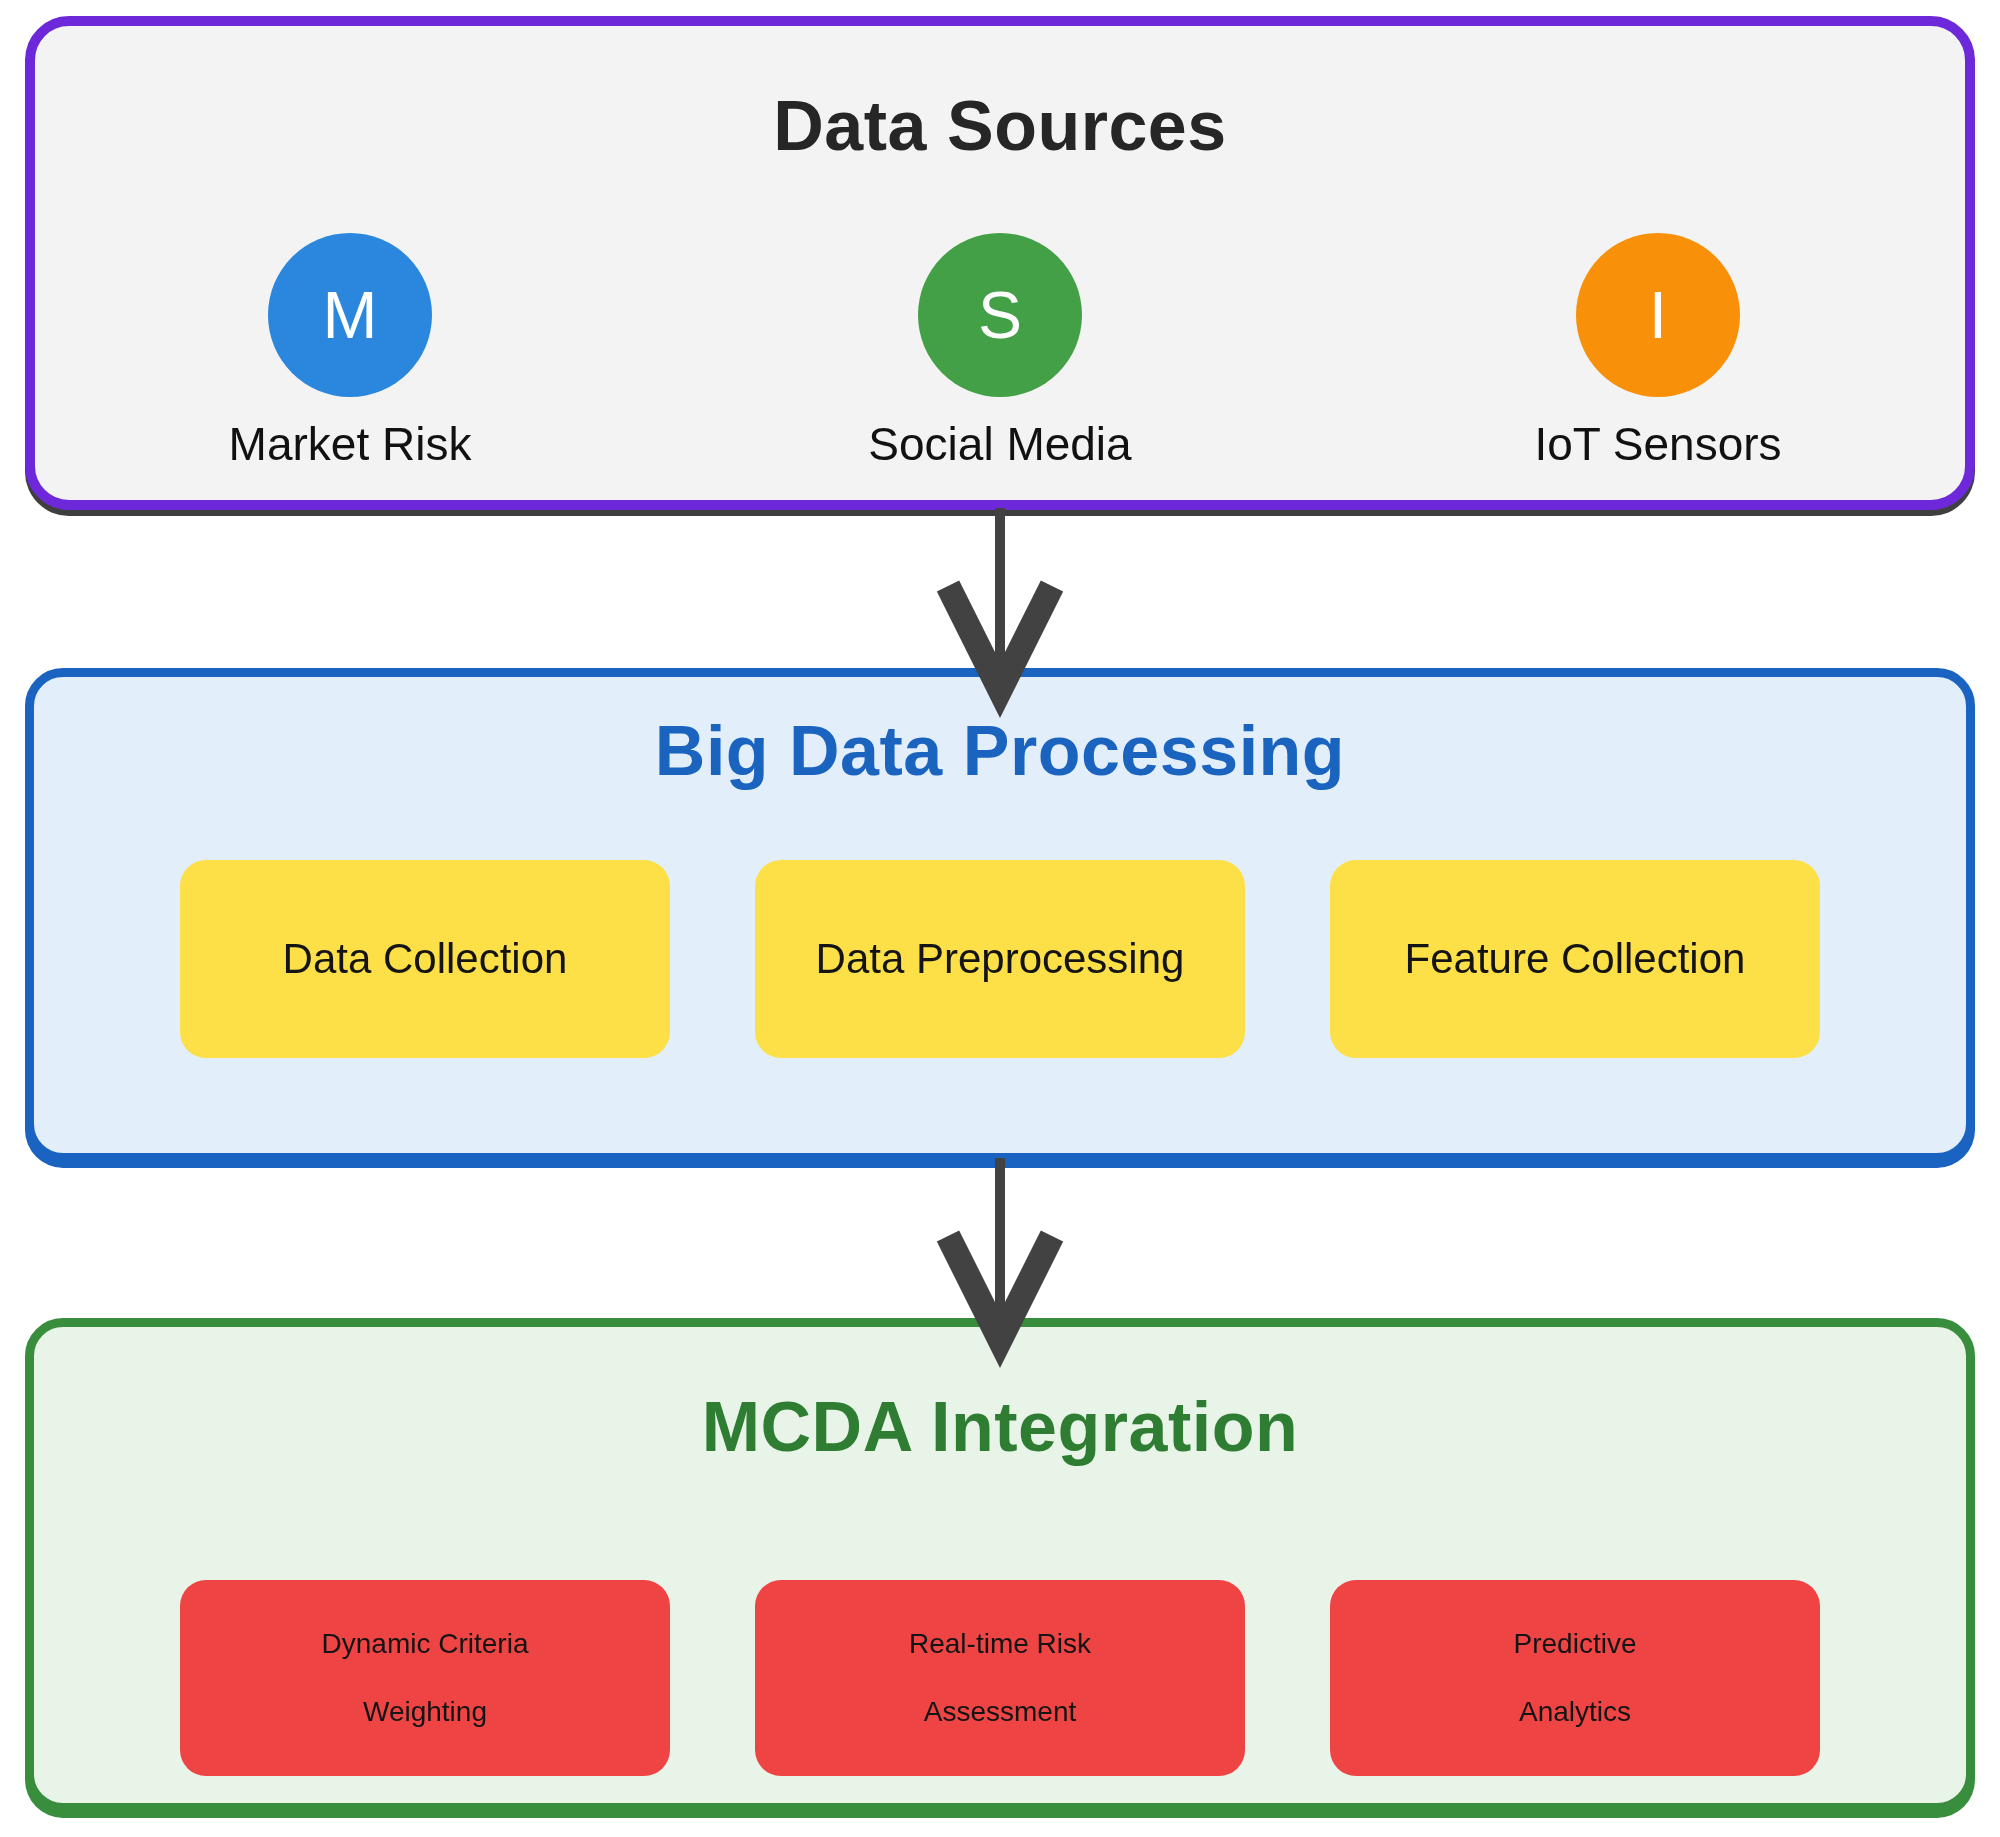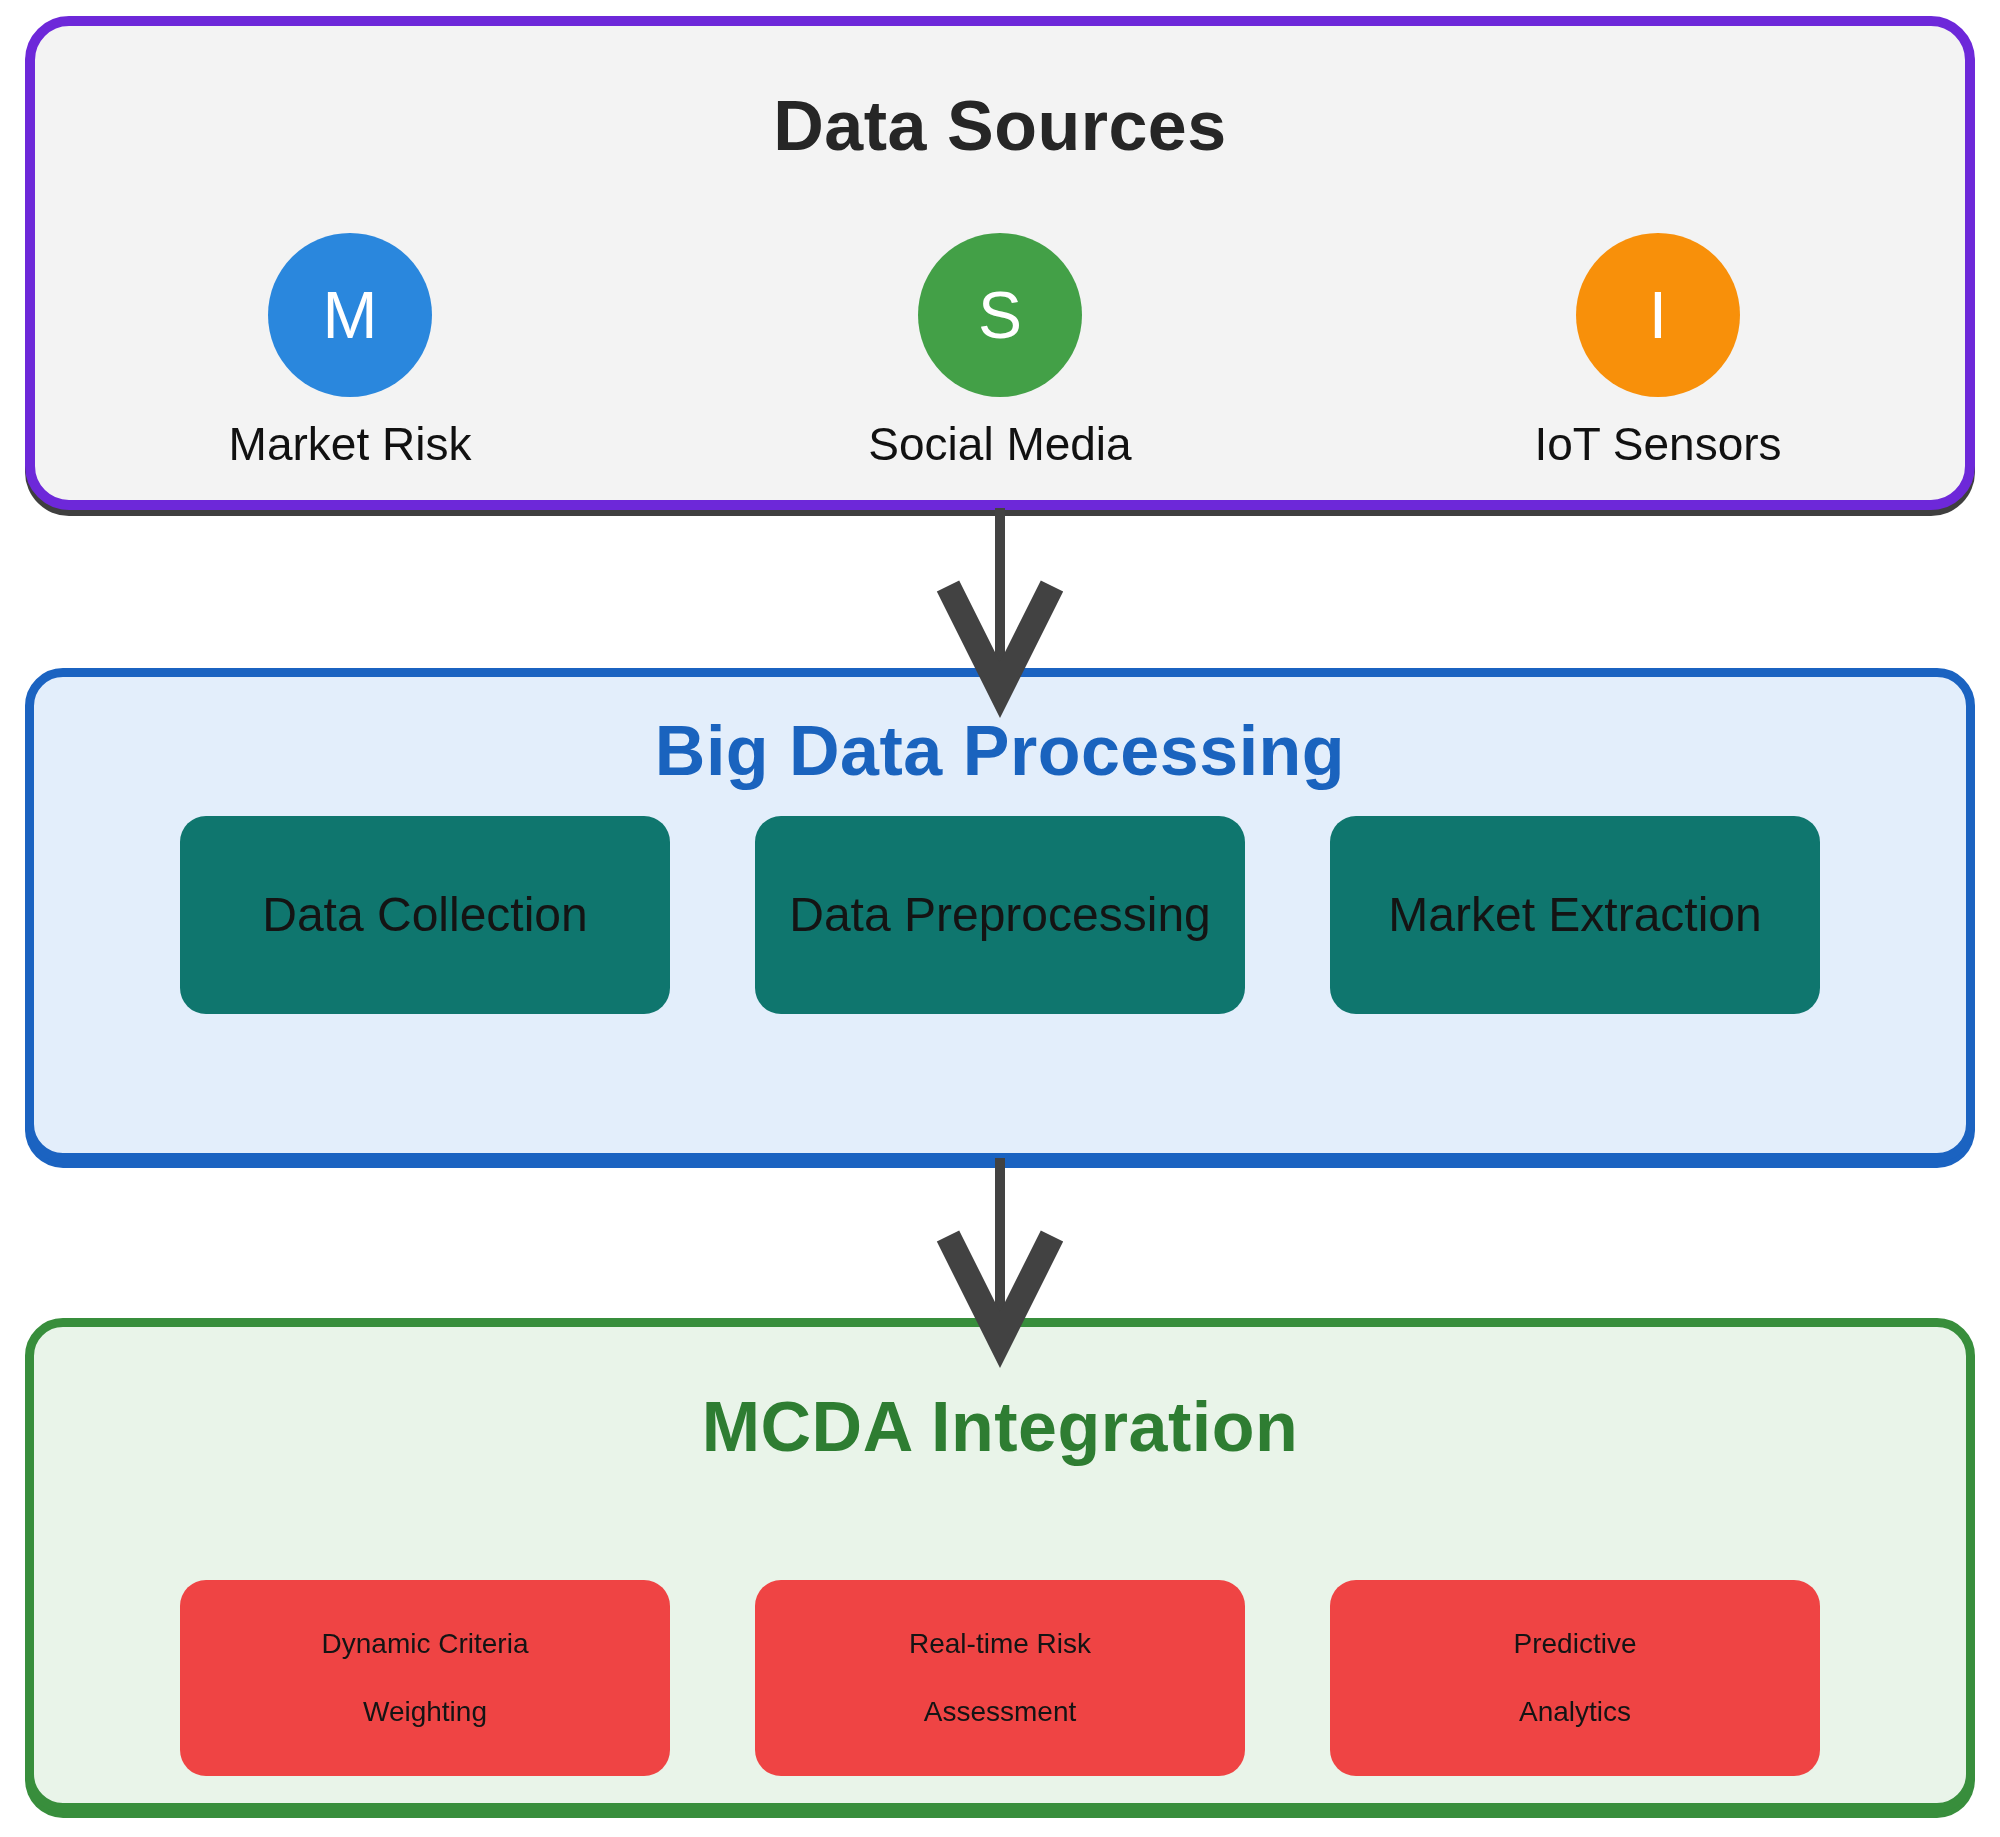--- a/index.html
+++ b/index.html
@@ -87,21 +87,21 @@
     flex-direction: column;
     align-items: center;
     justify-content: center;
     text-align: center;
     color: #141414;
     box-sizing: border-box;
   }
   .item.col-0 { left: 180px; }
   .item.col-1 { left: 755px; }
   .item.col-2 { left: 1330px; }
-  .item.row-processing { top: 816px; font-size: 48px; background: #0f766e; }
+  .item.row-processing { top: 860px; font-size: 42px; background: #fde047; }
   .item.row-mcda       { top: 1580px; font-size: 28px; background: #ef4444; height: 196px; }
   .item .line { display: block; line-height: 1.0; }
   .item.row-mcda .line + .line { margin-top: 40px; }
 
   
   .arrow-overlay {
     position: absolute;
     left: 0; top: 0;
     width: 2000px; height: 1837px;
     pointer-events: none;
@@ -141,21 +141,21 @@
     <h1 class="box-title">Big Data Processing</h1>
   </section>
 
   <div class="item row-processing col-0">
     <span class="line">Data Collection</span>
   </div>
   <div class="item row-processing col-1">
     <span class="line">Data Preprocessing</span>
   </div>
   <div class="item row-processing col-2">
-    <span class="line">Market Extraction</span>
+    <span class="line">Feature Collection</span>
   </div>
 
   <section class="box mcda">
     <h1 class="box-title">MCDA Integration</h1>
   </section>
 
   <div class="item row-mcda col-0">
     <span class="line">Dynamic Criteria</span>
     <span class="line">Weighting</span>
   </div>

